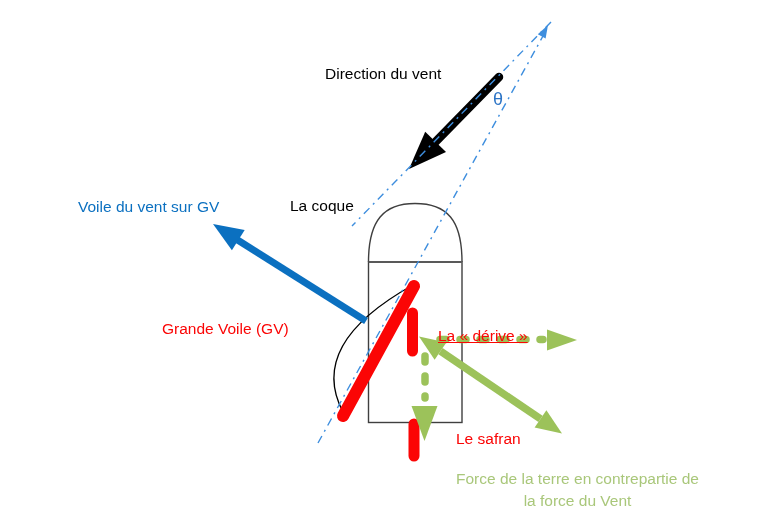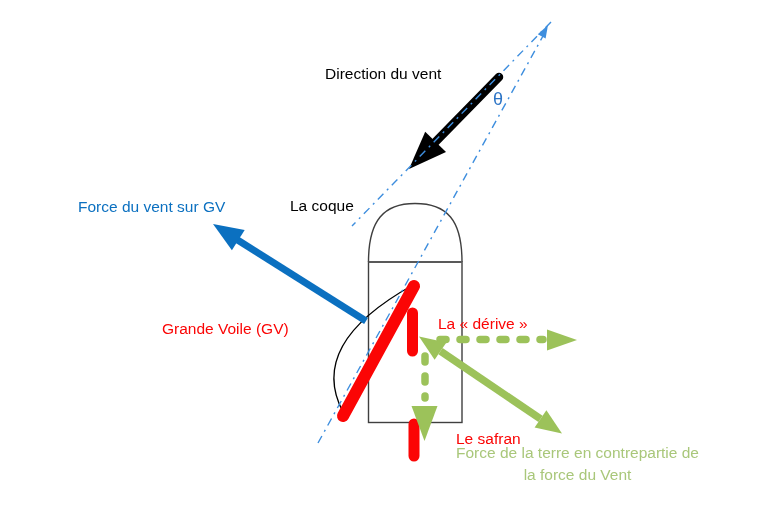--- a/index.html
+++ b/index.html
@@ -65,25 +65,25 @@
       <line x1="440.5" y1="351.1" x2="540.5" y2="418.9" stroke="var(--green)" stroke-width="7.5"></line>
       <polygon points="419,336.5 434.6,359.8 446.4,342.4" fill="var(--green)"></polygon>
       <polygon points="562,433.5 534.6,427.6 546.4,410.2" fill="var(--green)"></polygon>
     </g>
   </svg>
 
   <div class="lbl lbl-black" style="left:325px;top:65px;">Direction du vent</div>
 
   <div class="lbl lbl-theta" style="left:493px;top:89px;">θ</div>
 
-  <div class="lbl lbl-blue" style="left:78px;top:198px;">Force du vent sur GV</div>
+  <div class="lbl lbl-blue" style="left:78px;top:198px;">Voile du vent sur GV</div>
 
   <div class="lbl lbl-black" style="left:290px;top:197px;">La coque</div>
 
   <div class="lbl lbl-red" style="left:162px;top:320px;">Grande Voile (GV)</div>
 
-  <div class="lbl lbl-red" style="left:438px;top:315px;">La « dérive »</div>
+  <div class="lbl lbl-red" style="left:438px;top:327px;text-decoration:underline;">La « dérive »</div>
 
   <div class="lbl lbl-red" style="left:456px;top:430px;">Le safran</div>
 
-  <div class="lbl lbl-green lbl-wrap" style="left:455px;top:442px;width:245px;">Force de la terre en contrepartie de la force du Vent</div>
+  <div class="lbl lbl-green lbl-wrap" style="left:455px;top:468px;width:245px;">Force de la terre en contrepartie de la force du Vent</div>
 
 </div>
 
 </body></html>

